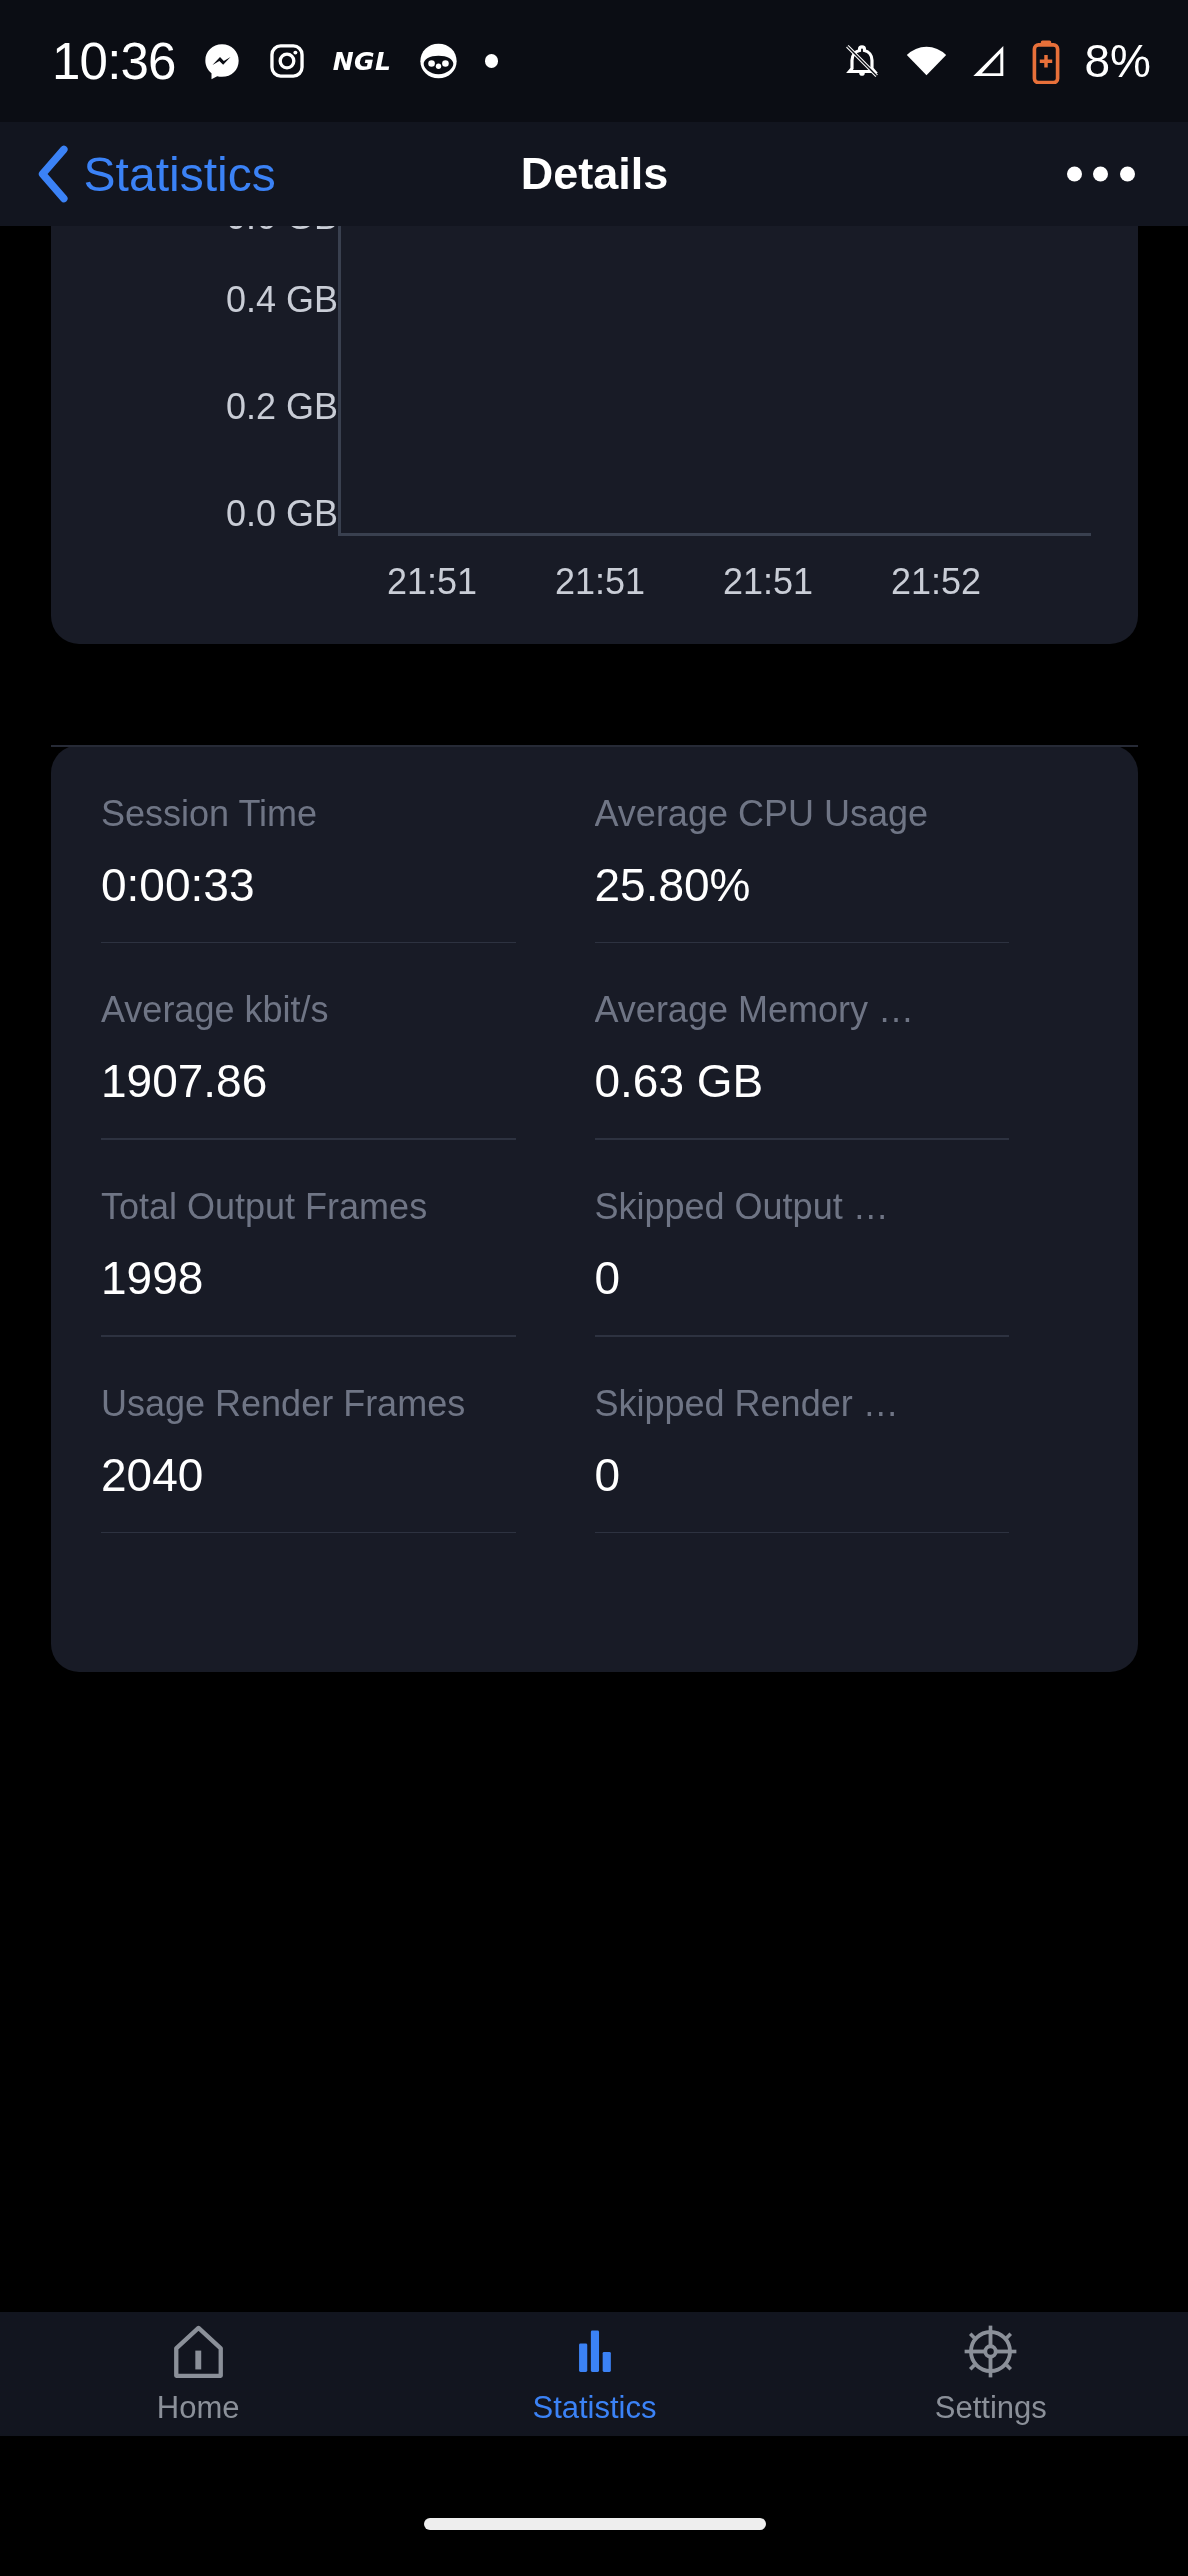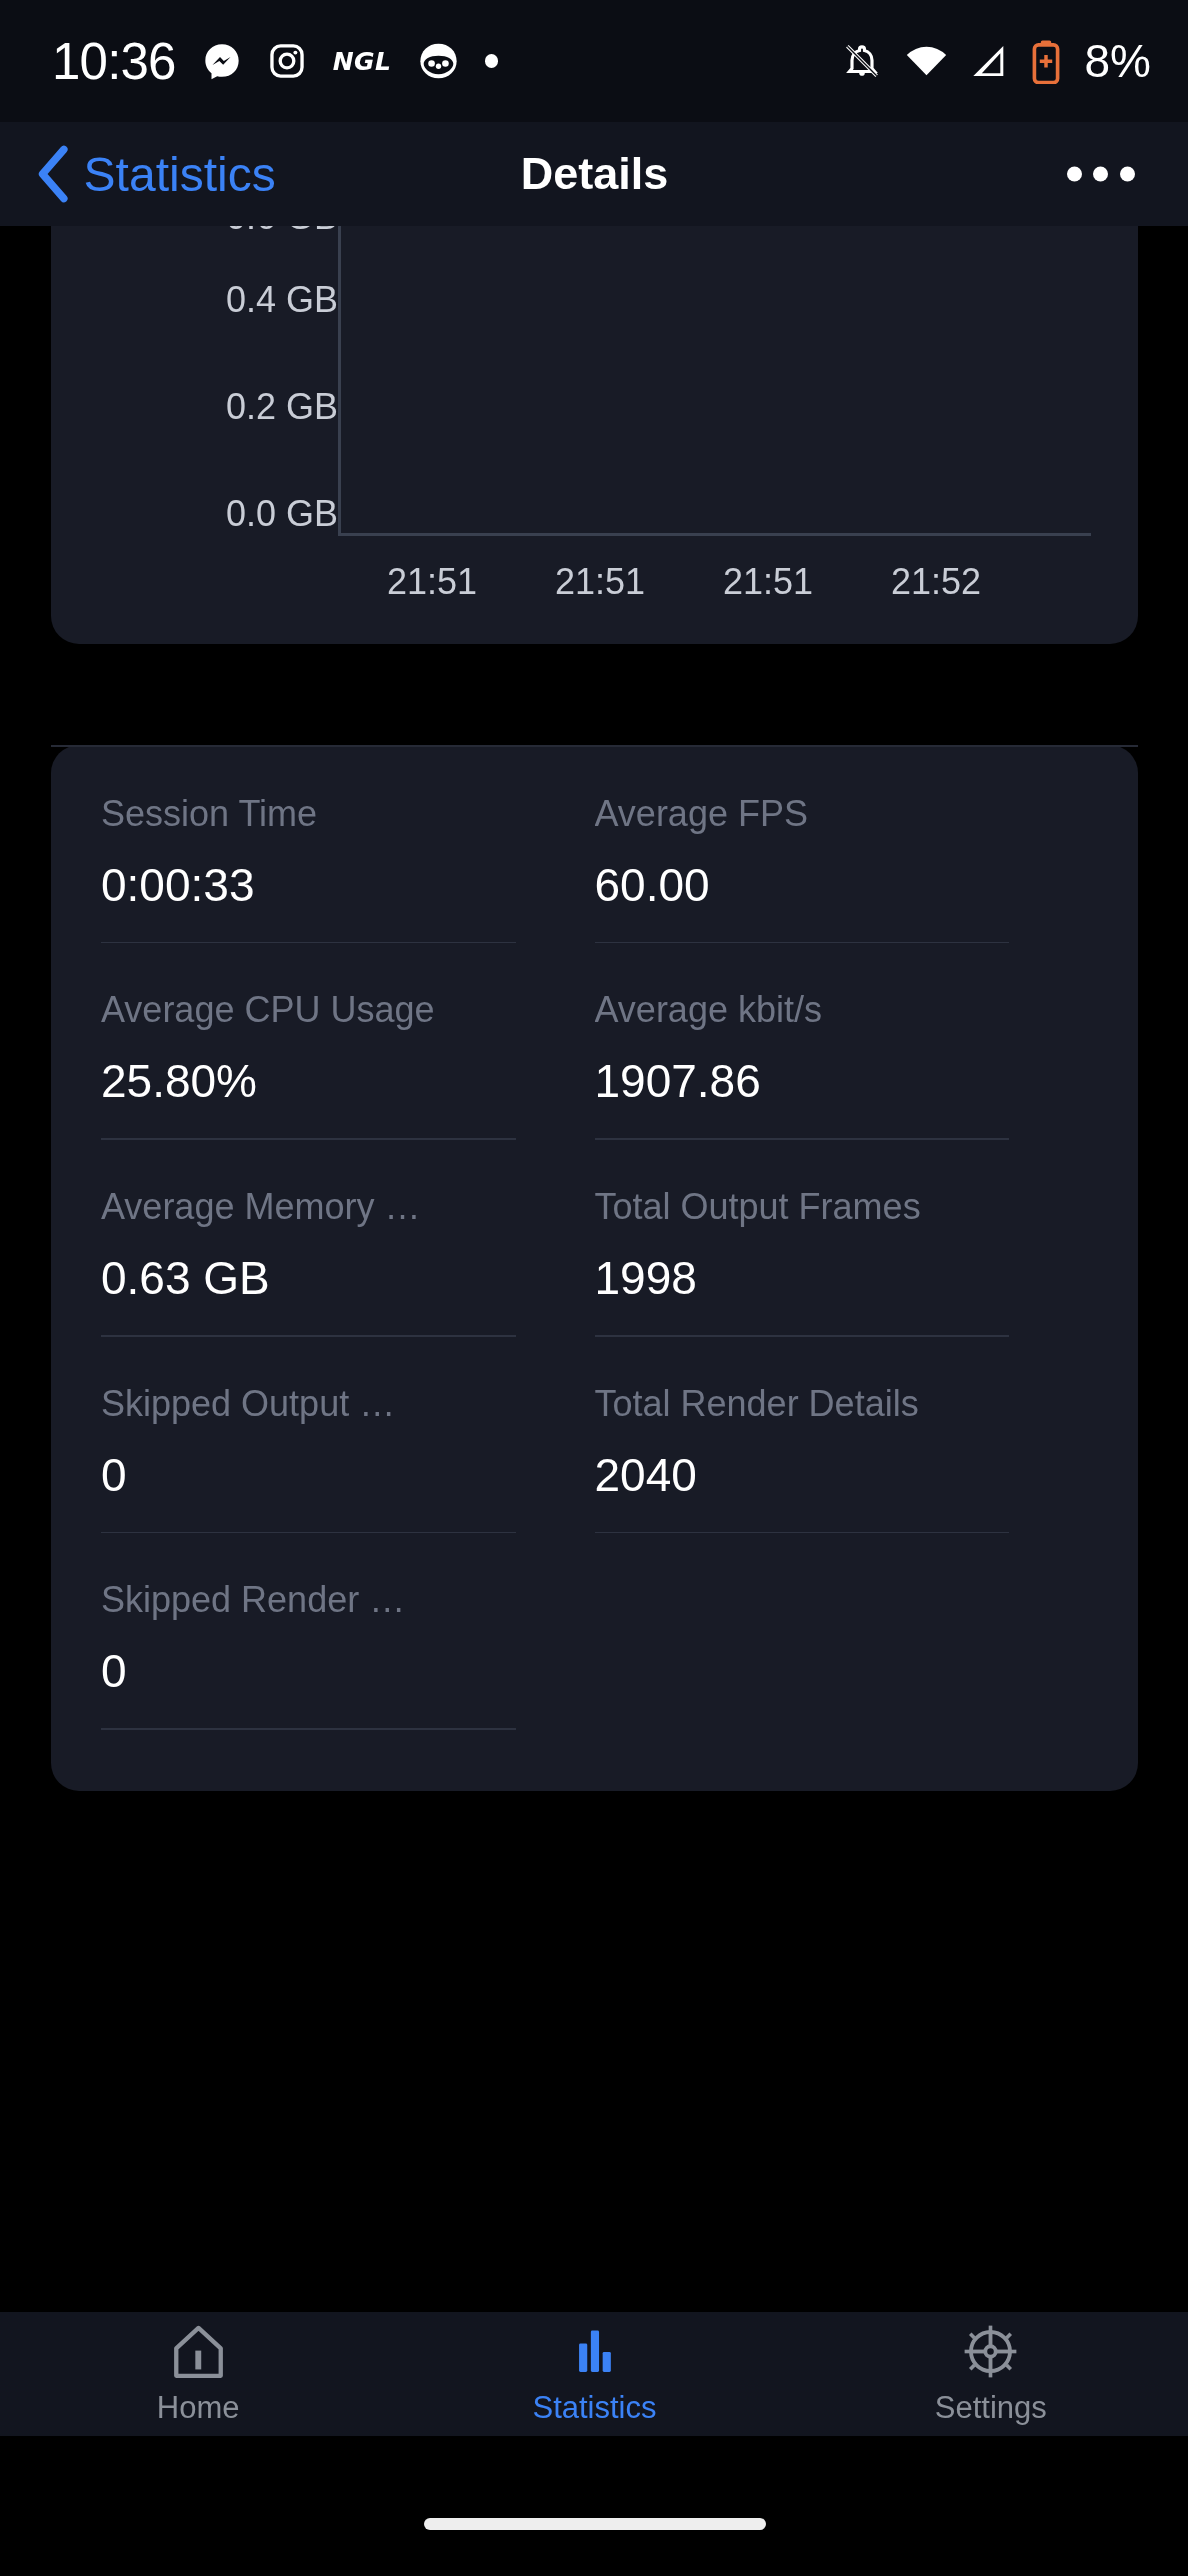--- a/index.html
+++ b/index.html
@@ -259,27 +259,20 @@
       <div class="stats-grid">
 
         <div class="stat-cell">
           <div class="stat-inner">
             <div class="stat-label">Session Time</div>
             <div class="stat-value">0:00:33</div>
             <div class="stat-underline"></div>
           </div>
         </div>
 
-        <div class="stat-cell">
-          <div class="stat-inner">
-            <div class="stat-label">Average FPS</div>
-            <div class="stat-value">60.00</div>
-            <div class="stat-underline"></div>
-          </div>
-        </div>
 
         <div class="stat-cell">
           <div class="stat-inner">
             <div class="stat-label">Average CPU Usage</div>
             <div class="stat-value">25.80%</div>
             <div class="stat-underline"></div>
           </div>
         </div>
 
         <div class="stat-cell">
@@ -309,21 +302,21 @@
         <div class="stat-cell">
           <div class="stat-inner">
             <div class="stat-label">Skipped Output …</div>
             <div class="stat-value">0</div>
             <div class="stat-underline"></div>
           </div>
         </div>
 
         <div class="stat-cell">
           <div class="stat-inner">
-            <div class="stat-label">Total Render Details</div>
+            <div class="stat-label">Usage Render Frames</div>
             <div class="stat-value">2040</div>
             <div class="stat-underline"></div>
           </div>
         </div>
 
         <div class="stat-cell">
           <div class="stat-inner">
             <div class="stat-label">Skipped Render …</div>
             <div class="stat-value">0</div>
             <div class="stat-underline"></div>

